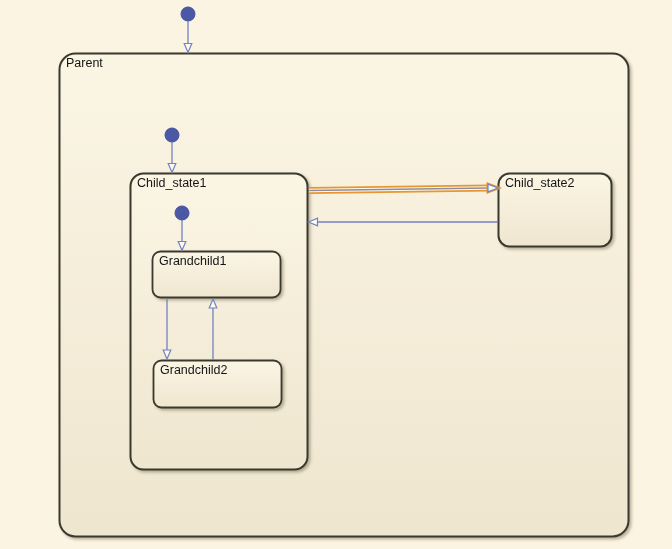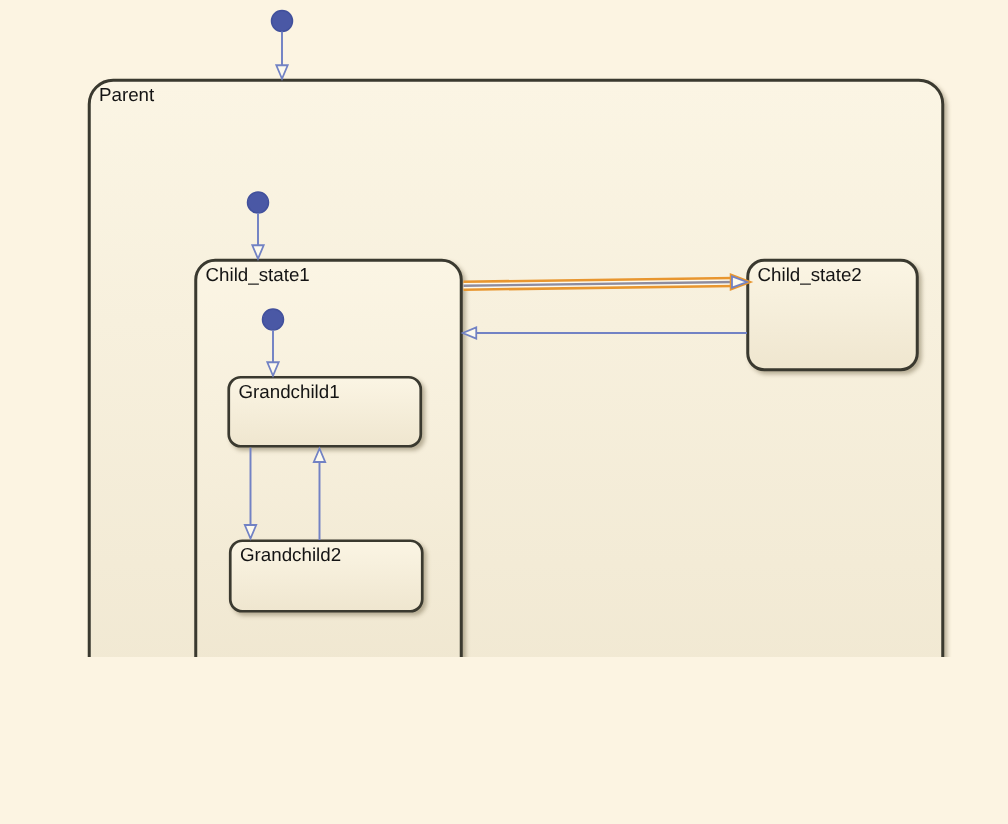--- a/index.html
+++ b/index.html
@@ -15,21 +15,21 @@
     --selection-core: #8e8c9e;
   }
   html, body { margin: 0; padding: 0; }
   body {
     background: var(--canvas-bg);
     font-family: "Liberation Sans", sans-serif;
   }
   .canvas-wrap {
     position: relative;
     width: 672px;
-    height: 438px;
+    height: 549px;
     background: var(--canvas-bg);
     overflow: hidden;
   }
   svg { position: absolute; left: 0; top: 0; }
   .state-rect {
     fill: url(#stateGradient);
     stroke: var(--state-border);
     filter: drop-shadow(2px 2.5px 1.5px rgba(80, 65, 35, 0.38));
   }
   .state-rect.lvl1 { stroke-width: 2; }

